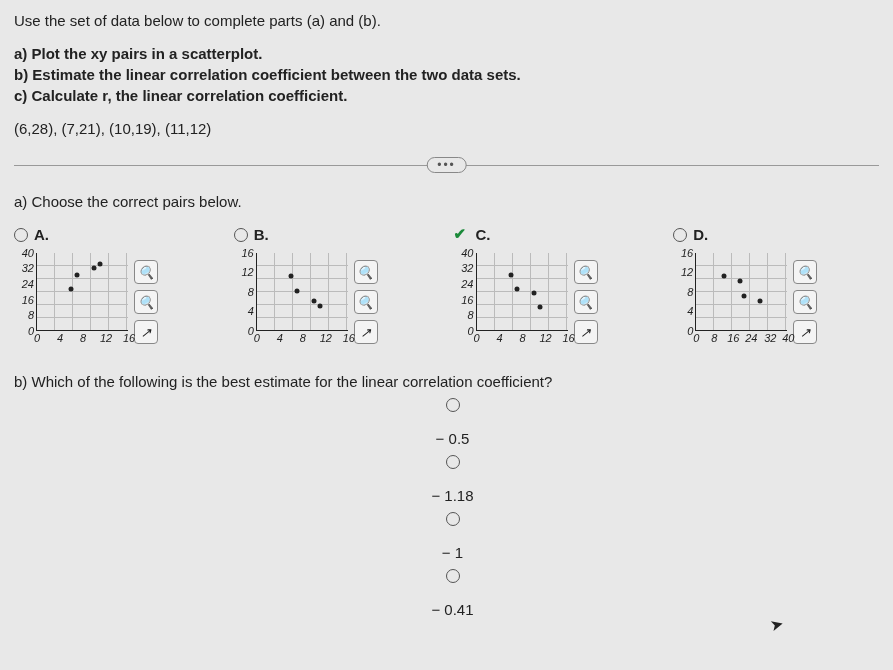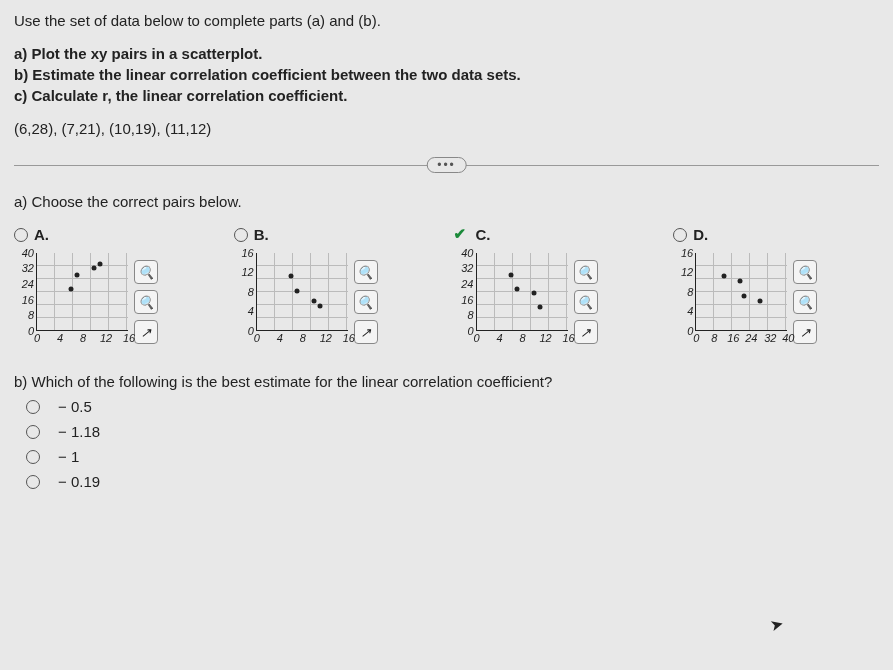--- a/index.html
+++ b/index.html
@@ -135,20 +135,21 @@
       font-size: 13px;
       cursor: pointer;
     }
     .prompt-b { }
     .opt-row {
       display: flex;
       align-items: center;
       gap: 18px;
       margin: 8px 0 0 12px;
       font-size: 15px;
+      flex-direction: column;
     }
     .cursor-arrow {
       position: absolute;
       right: 110px;
       bottom: 36px;
       font-size: 16px;
       color: #222;
       transform: rotate(-15deg);
     }
   </style>
@@ -315,16 +316,16 @@
 <div class="opt-row">
   <span class="radio-ring"></span>
   <span>− 1.18</span>
 </div>
 <div class="opt-row">
   <span class="radio-ring"></span>
   <span>− 1</span>
 </div>
 <div class="opt-row">
   <span class="radio-ring"></span>
-  <span>− 0.19</span>
+  <span>− 0.41</span>
 </div>
 
 <div class="cursor-arrow">➤</div>
 
 </body></html>

